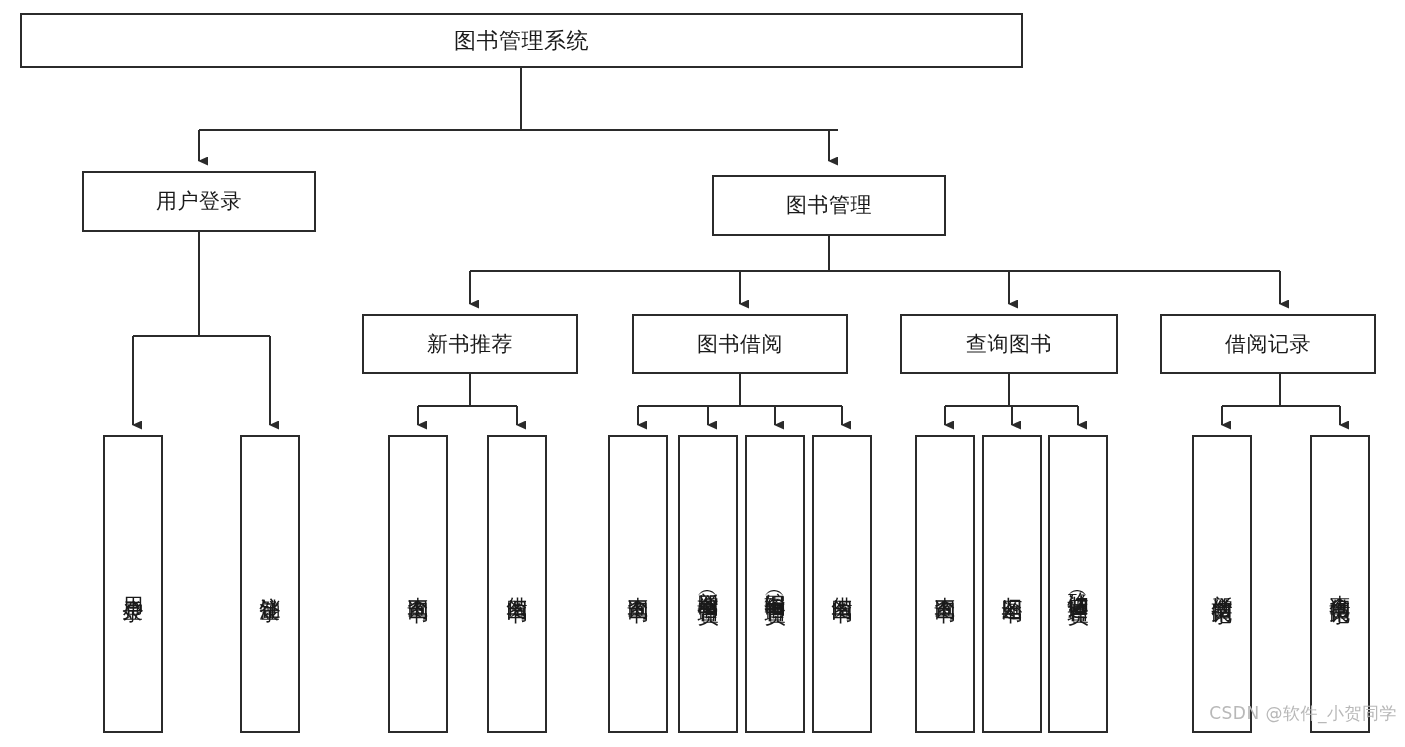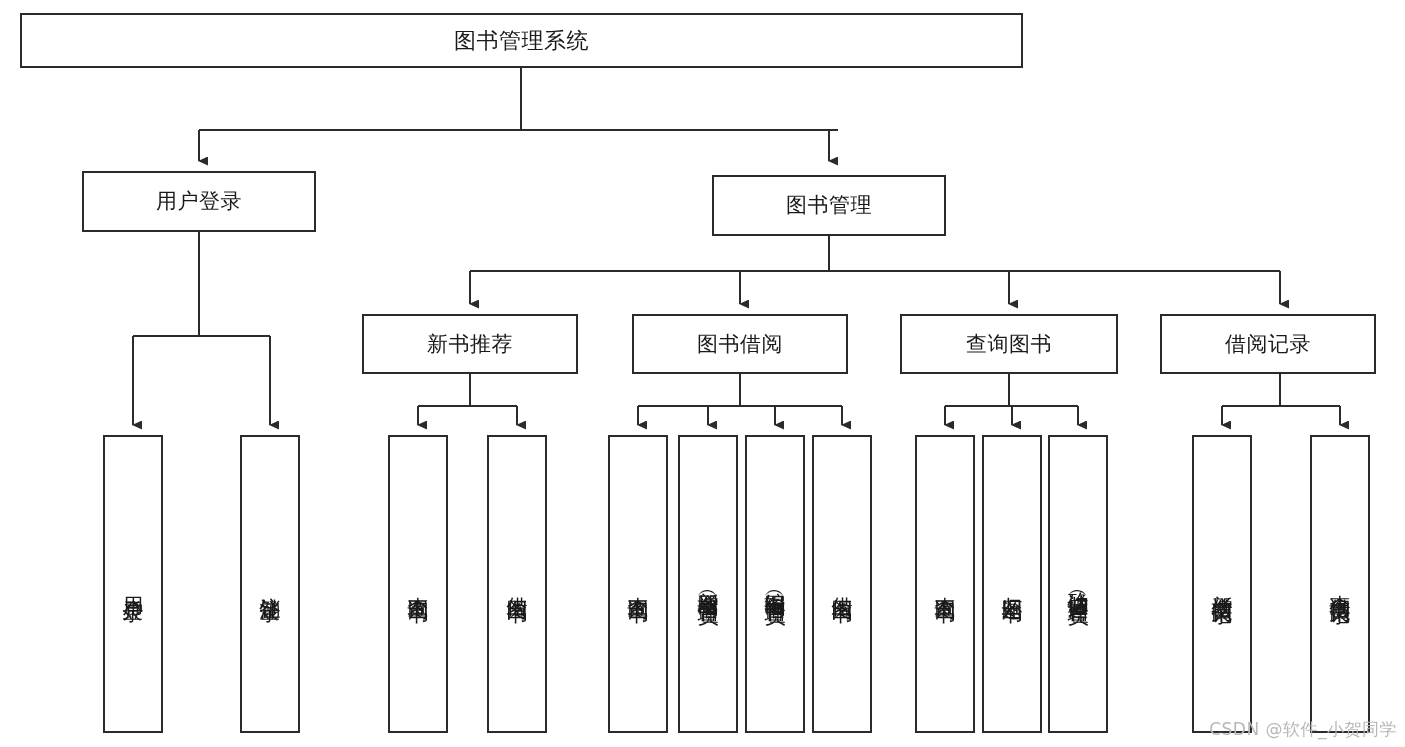--- a/index.html
+++ b/index.html
@@ -62,21 +62,21 @@
     text-orientation: upright;
     font-size: 21px;
     line-height: 1.05;
     letter-spacing: 2px;
     white-space: normal;
     max-height: 100%;
   }
   #watermark {
     position: absolute;
     right: 8px;
-    bottom: 6px;
+    bottom: 22px;
     font-size: 17px;
     color: #b8b8b8;
     letter-spacing: 0.5px;
     white-space: nowrap;
     user-select: none;
   }
 </style>
 </head>
 <body>
 

